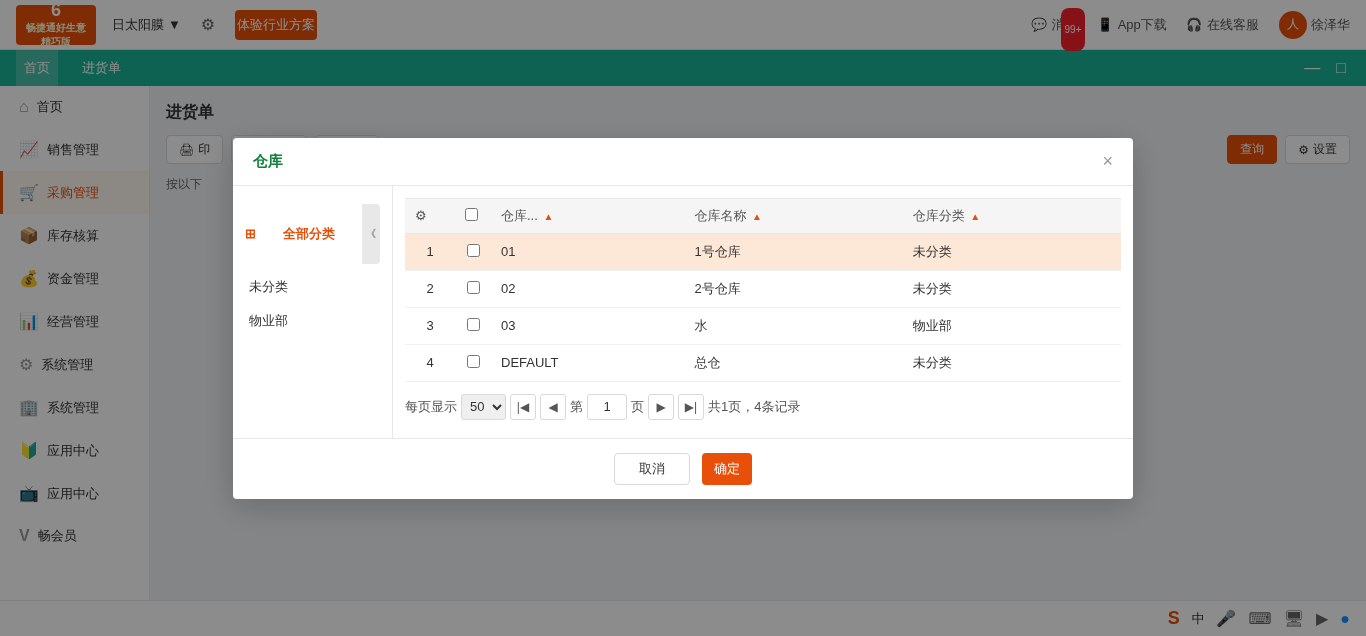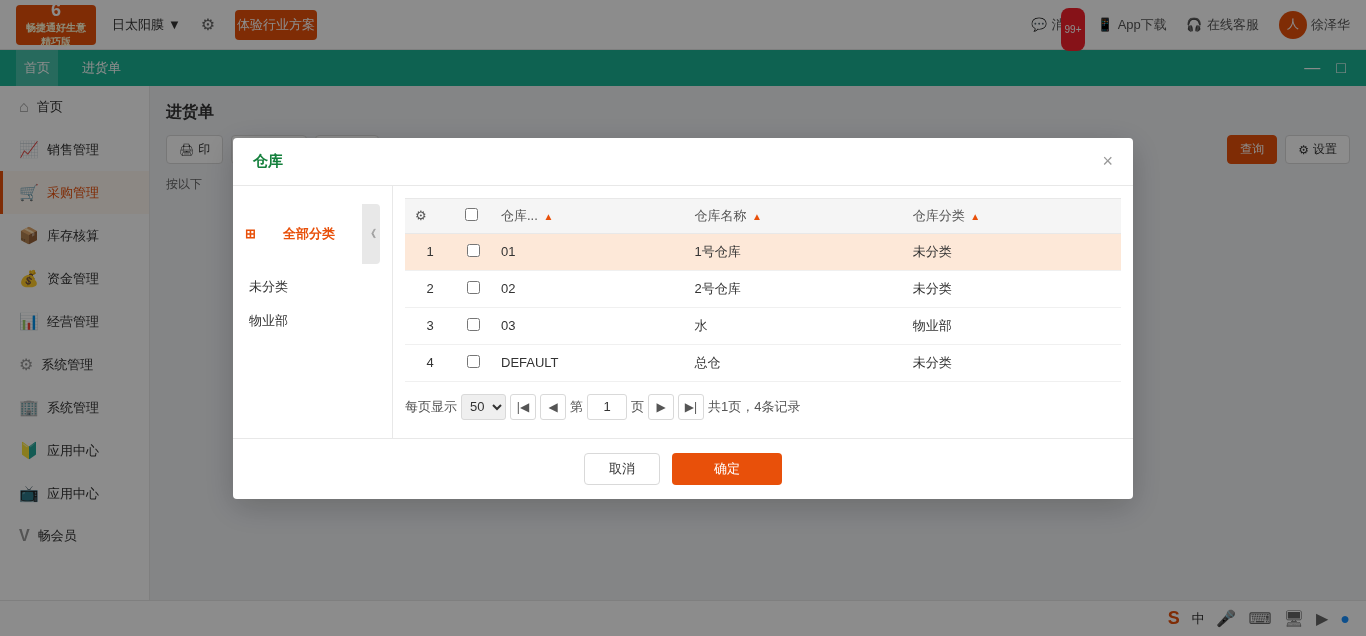--- a/index.html
+++ b/index.html
@@ -397,21 +397,21 @@
     .footer-cancel {
       padding: 6px 24px;
       border: 1px solid #d9d9d9;
       border-radius: 4px;
       background: white;
       cursor: pointer;
       font-size: 13px;
       color: #333;
     }
     .footer-confirm {
-      padding: 6px 42px;
+      padding: 6px 12px;
       border: none;
       border-radius: 4px;
       background: #e8500a;
       color: white;
       cursor: pointer;
       font-size: 13px;
     }
 
     
     .bottom-bar {

